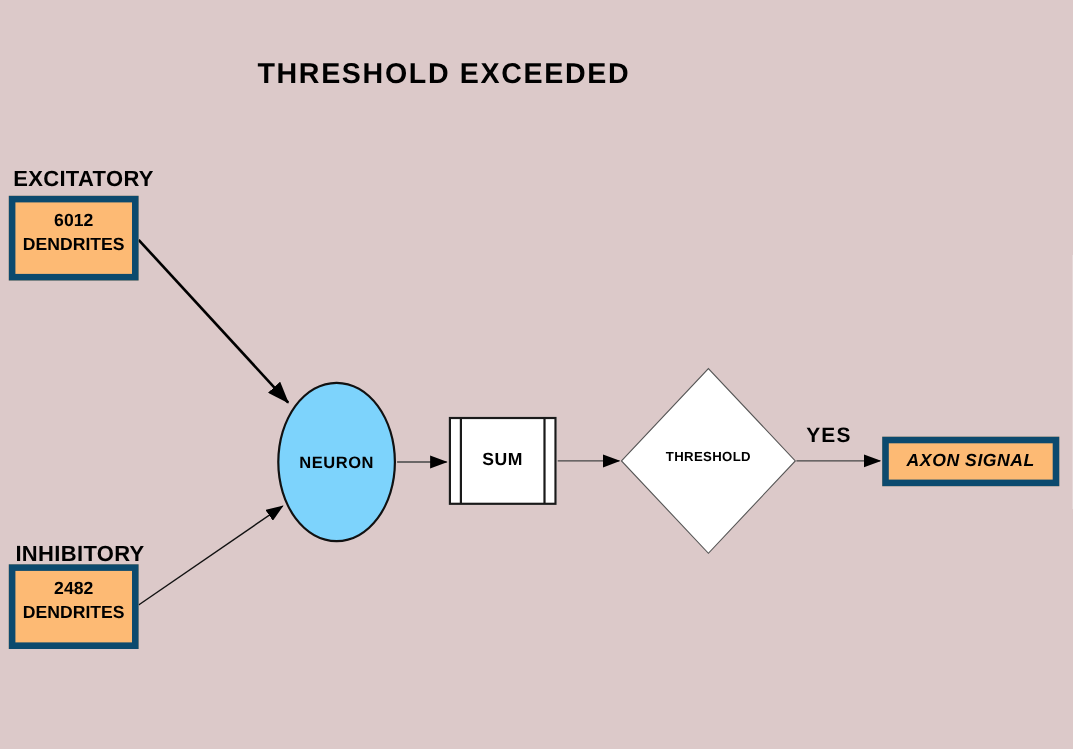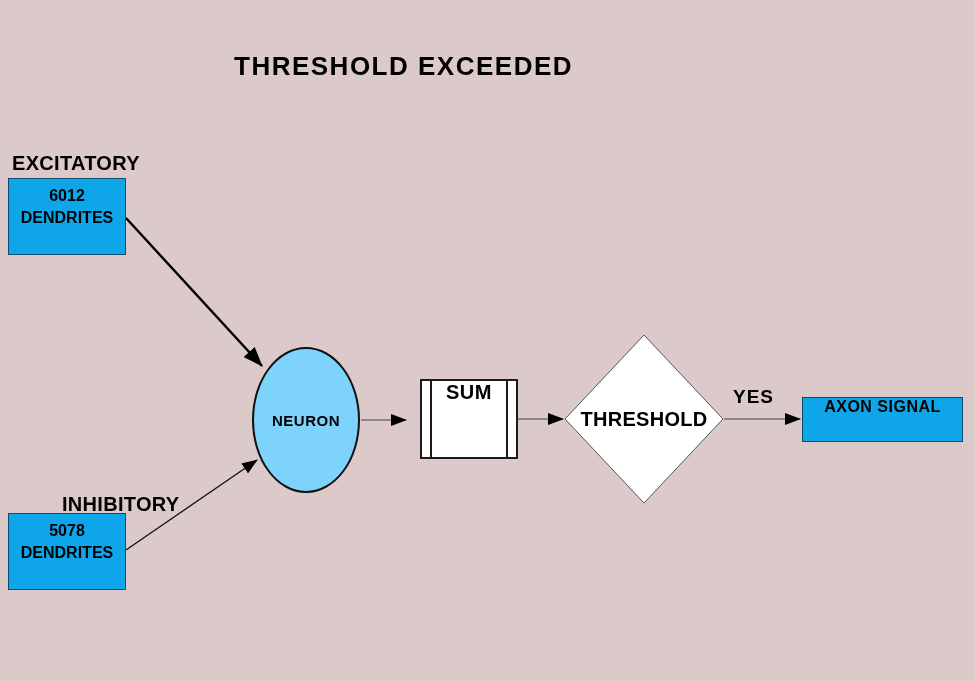--- a/index.html
+++ b/index.html
@@ -18,64 +18,63 @@
     white-space:nowrap;
     margin-top:20px;
   }
   .heading{
     position:absolute;
     font-size:20px;font-weight:bold;letter-spacing:.3px;
     white-space:nowrap;
   }
   .box{
     position:absolute;
-    background:#0ea5e9;
-    border:1px solid #0c4a6e;
+    background:#fdba74;
+    border:6px solid #0c4a6e;
     box-sizing:border-box;
   }
   .dendrite{
     width:118px;height:77px;
     text-align:center;
     font-weight:bold;font-size:16px;line-height:22px;
     padding-top:6px;
   }
   .ellipse{
     position:absolute;left:252px;top:347px;
     width:108px;height:146px;
     background:#7dd3fc;border:2px solid #111111;border-radius:50%;
     display:flex;align-items:center;justify-content:center;
     font-weight:bold;font-size:15px;letter-spacing:.5px;
     box-sizing:border-box;
   }
   .sumbox{
     position:absolute;left:408px;top:379px;
     width:98px;height:80px;
     background:#ffffff;border:2px solid #1a1a1a;
-    display:flex;align-items:flex-start;justify-content:center;
-    font-weight:bold;font-size:20px;letter-spacing:.5px;
+    display:flex;align-items:center;justify-content:center;
+    font-weight:bold;font-size:16px;letter-spacing:.5px;
     box-sizing:border-box;
-    margin-left:12px;
   }
   .sumbox::before,.sumbox::after{
     content:"";position:absolute;top:-1px;bottom:-1px;width:2px;background:#1a1a1a;
   }
   .sumbox::before{left:8px}
   .sumbox::after{right:8px}
   .threshold-label{
     position:absolute;left:565px;top:408px;width:158px;
-    text-align:center;font-weight:bold;font-size:20px;letter-spacing:.3px;
+    text-align:center;font-weight:bold;font-size:12px;letter-spacing:.3px;
   }
   .yes{
     position:absolute;left:733px;top:386px;
     font-weight:bold;font-size:19px;letter-spacing:1px;
   }
   .axon{
     left:802px;top:397px;width:161px;height:45px;
-    display:flex;align-items:flex-start;justify-content:center;
-    font-weight:bold;font-size:16px;letter-spacing:.5px;
+    display:flex;align-items:center;justify-content:center;
+    font-weight:bold;font-size:16px;letter-spacing:.5px;font-style:italic;
   }
 </style>
 </head>
 <body>
 
 <div class="stage">
 
   <svg class="layer" width="975" height="681" viewBox="0 0 975 681">
     <defs>
       <marker id="ah" markerWidth="16" markerHeight="12" refX="15" refY="6" orient="auto" markerUnits="userSpaceOnUse">
@@ -96,23 +95,23 @@
   </svg>
 
   <div class="title">THRESHOLD EXCEEDED</div>
 
   <div class="heading" style="left:12px;top:152px;">EXCITATORY</div>
   <div class="box dendrite" style="left:8px;top:178px;">
     <div>6012</div>
     <div>DENDRITES</div>
   </div>
 
-  <div class="heading" style="left:14px;top:493px;margin-left:48px;">INHIBITORY</div>
+  <div class="heading" style="left:14px;top:493px;">INHIBITORY</div>
   <div class="box dendrite" style="left:8px;top:513px;">
-    <div>5078</div>
+    <div>2482</div>
     <div>DENDRITES</div>
   </div>
 
   <div class="ellipse">
     <span>NEURON</span>
   </div>
 
   <div class="sumbox">
     <span>SUM</span>
   </div>

